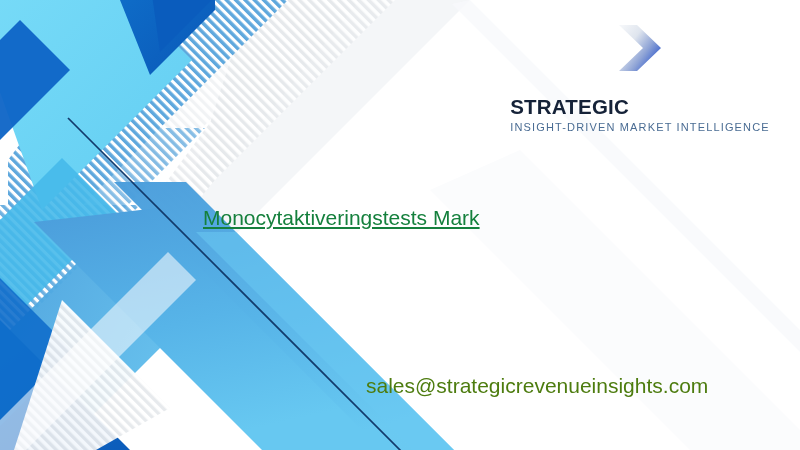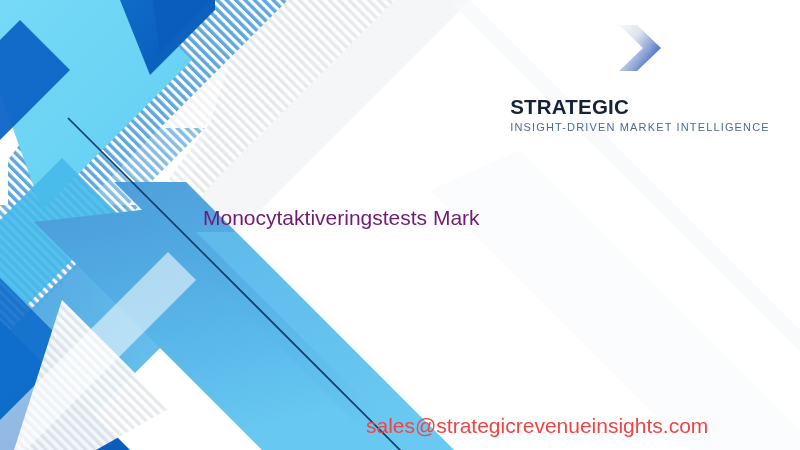--- a/index.html
+++ b/index.html
@@ -72,33 +72,33 @@
   #title-block {
     position: absolute;
     left: 203px;
     top: 190px;
     width: 330px;
   }
   .title-line {
     font-family: "Liberation Sans", sans-serif;
     font-size: 21px;
     line-height: 55px;
-    color: #701a75;
-    white-space: nowrap;
+    color: #15803d;
+    white-space: nowrap;
+    text-decoration: underline;
   }
   #email {
     position: absolute;
     left: 366px;
     top: 373px;
     font-family: "Liberation Sans", sans-serif;
     font-size: 21px;
     line-height: 26px;
-    color: #ef4444;
-    white-space: nowrap;
-    margin-top: 40px;
+    color: #4d7c0f;
+    white-space: nowrap;
   }
 </style>
 </head>
 <body>
 
 <div id="slide">
 
   <svg id="artwork" viewBox="0 0 800 450" width="800" height="450" xmlns="http://www.w3.org/2000/svg" aria-hidden="true">
     <defs>
 

